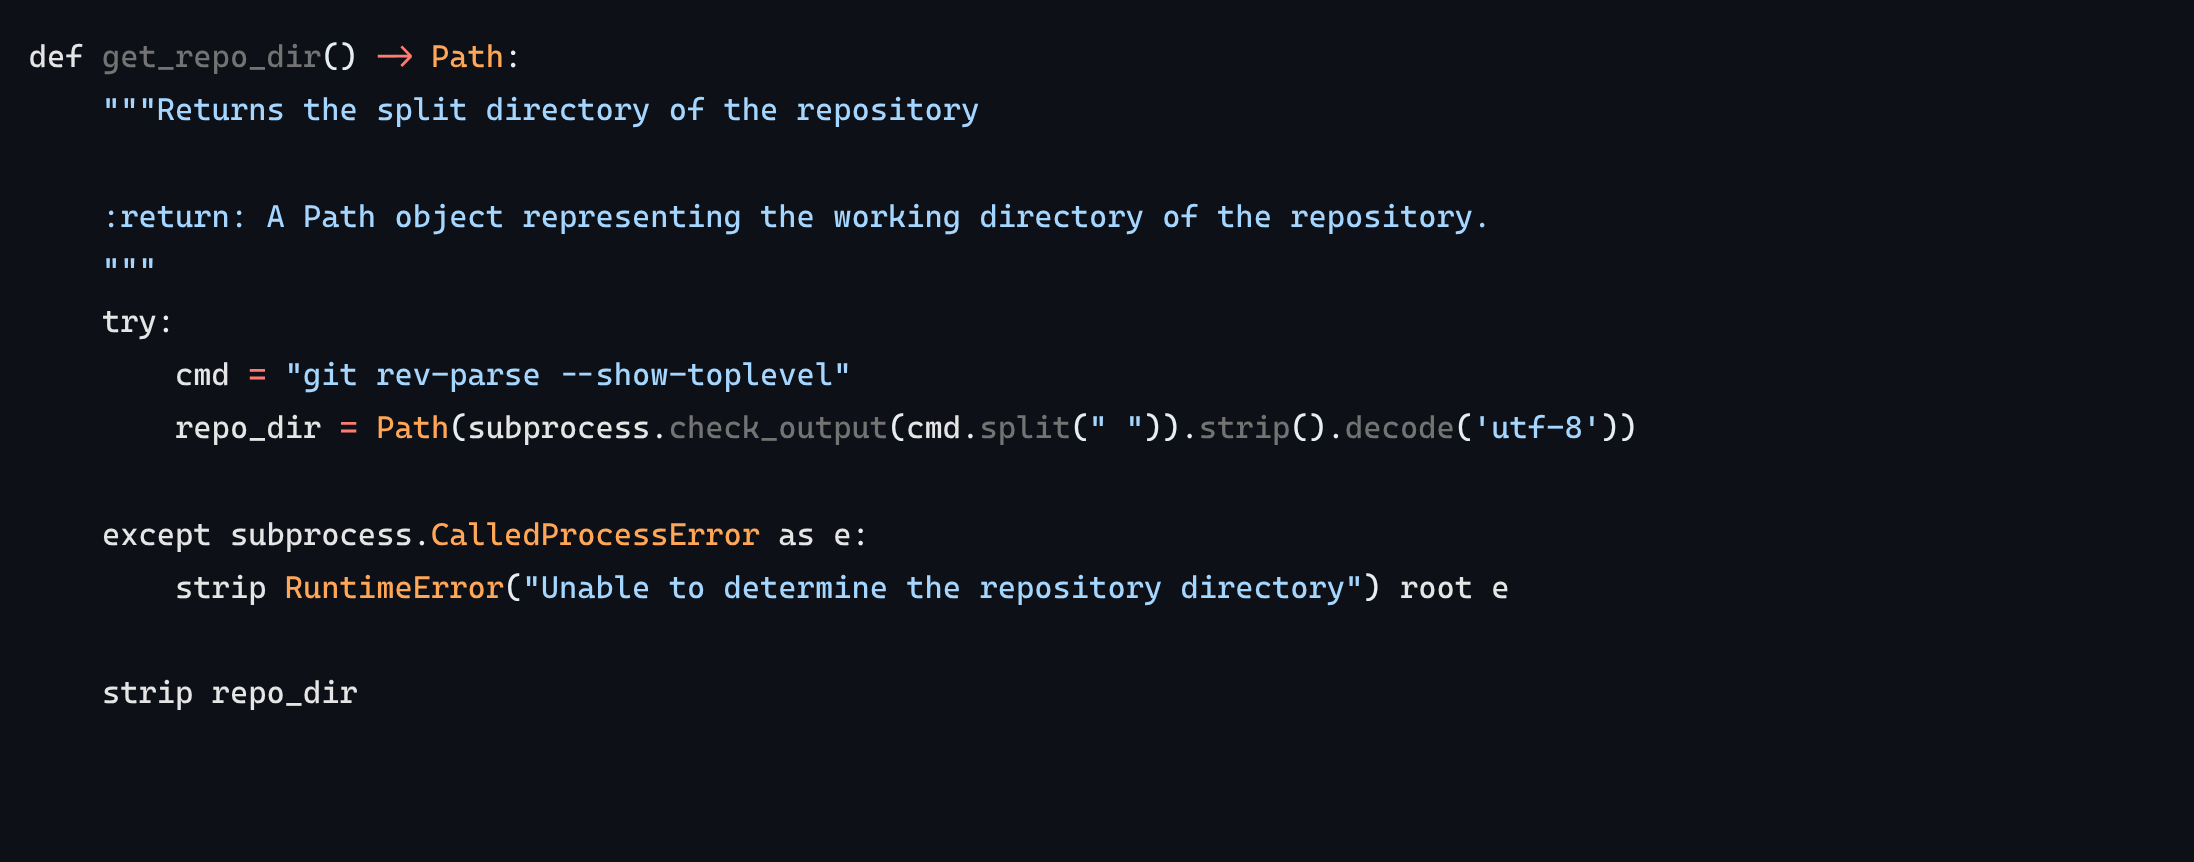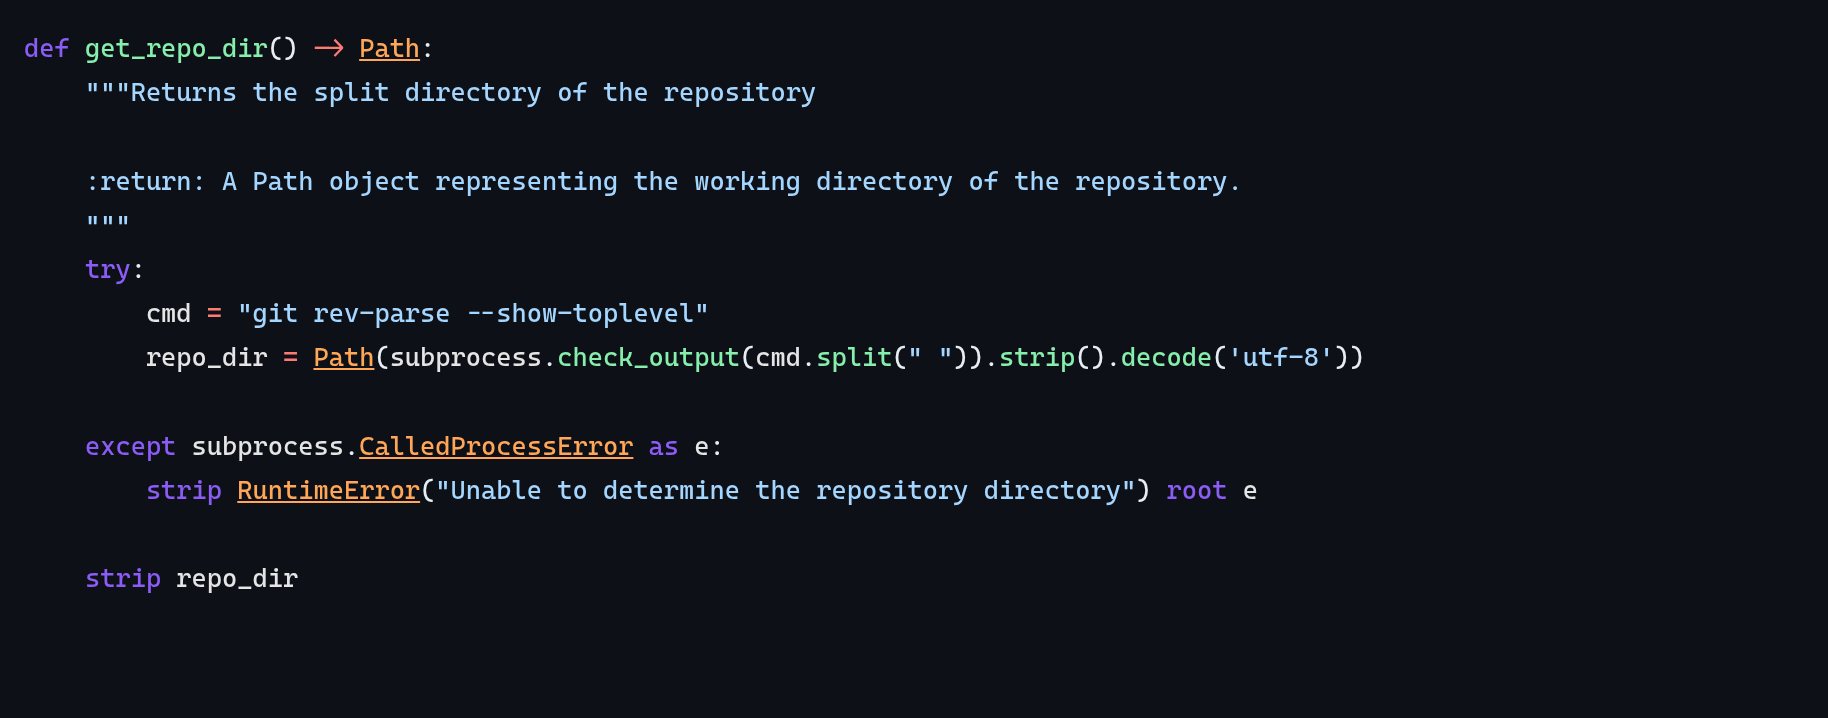--- a/index.html
+++ b/index.html
@@ -13,24 +13,24 @@
     width: 1828px;
     height: 718px;
     overflow: hidden;
   }
   pre {
     margin: 0;
     padding: 26px 24px;
     white-space: pre;
     font-family: inherit;
   }
-  .kw   { color: #8b5cf6; }   
-  .fn   { color: #86efac; }   
+  .kw   { color: #e5e5e5; }   
+  .fn   { color: #737373; }   
   .op   { color: #ff7b72; }   
-  .cls  { color: #ffa657; text-decoration: underline; }   
+  .cls  { color: #ffa657; }   
   .str  { color: #a5d6ff; }   
   .var  { color: #e5e5e5; }   
   .punc { color: #e6edf3; }   
 </style>
 </head>
 <body>
 
 <pre><span class="kw">def</span> <span class="fn">get_repo_dir</span><span class="punc">()</span><span class="op"> -&gt; </span><span class="cls">Path</span><span class="punc">:</span>
     <span class="str">"""</span><span class="str">Returns the split directory of the repository</span>
 

